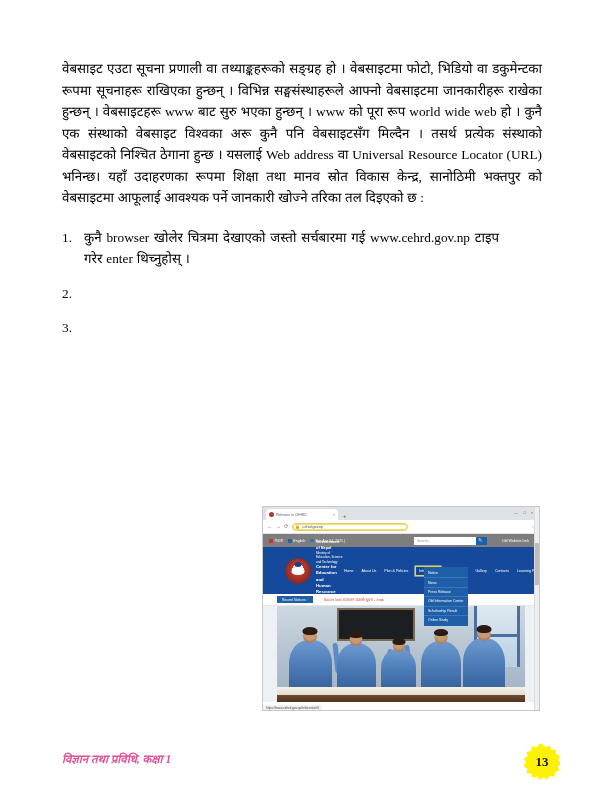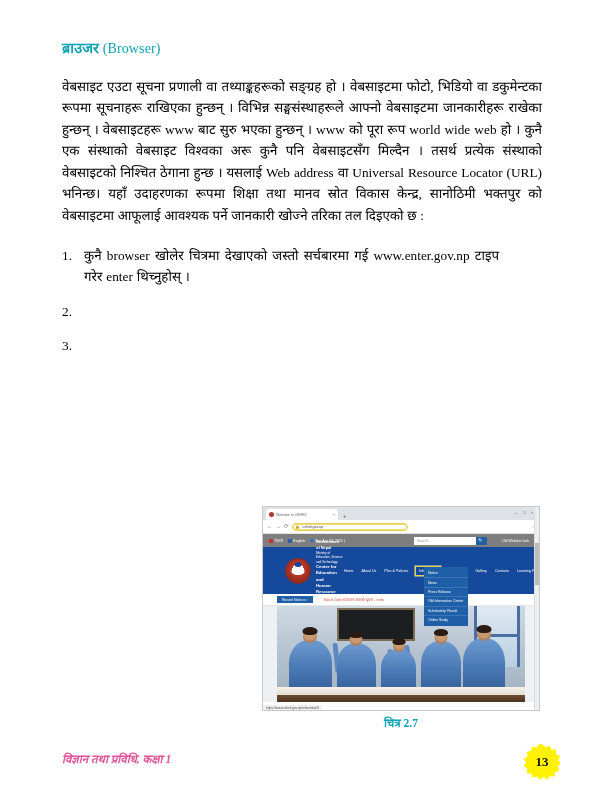--- a/index.html
+++ b/index.html
@@ -518,34 +518,30 @@
     color: #111;
     font-family: "Liberation Serif", serif;
   }
 </style>
 </head>
 <body>
 
 <div class="page">
 
   <div class="blk">
-    <h2 class="sec-head">
-      <span>ब्राउजर</span>
-      <span class="en">(Browser)</span>
-    </h2>
   </div>
 
   <div class="blk">
     <p class="body">वेबसाइट एउटा सूचना प्रणाली वा तथ्याङ्कहरूको सङ्ग्रह हो । वेबसाइटमा फोटो, भिडियो वा डकुमेन्टका रूपमा सूचनाहरू राखिएका हुन्छन् । विभिन्न सङ्घसंस्थाहरूले आफ्नो वेबसाइटमा जानकारीहरू राखेका हुन्छन् । वेबसाइटहरू www बाट सुरु भएका हुन्छन् । www को पूरा रूप world wide web हो । कुनै एक संस्थाको वेबसाइट विश्वका अरू कुनै पनि वेबसाइटसँग मिल्दैन । तसर्थ प्रत्येक संस्थाको वेबसाइटको निश्चित ठेगाना हुन्छ । यसलाई Web address वा Universal Resource Locator (URL) भनिन्छ। यहाँ उदाहरणका रूपमा शिक्षा तथा मानव स्रोत विकास केन्द्र, सानोठिमी भक्तपुर को वेबसाइटमा आफूलाई आवश्यक पर्ने जानकारी खोज्ने तरिका तल दिइएको छ :</p>
   </div>
 
   <ol class="steps">
     <li class="step step-full">
       <span class="step-num">1.</span>
-      <span class="step-txt">कुनै browser खोलेर चित्रमा देखाएको जस्तो सर्चबारमा गई www.enter.gov.np टाइप गरेर enter थिच्नुहोस् ।</span>
+      <span class="step-txt">कुनै browser खोलेर चित्रमा देखाएको जस्तो सर्चबारमा गई www.cehrd.gov.np टाइप गरेर enter थिच्नुहोस् ।</span>
     </li>
     <li class="step step-narrow">
       <span class="step-num">2.</span>
     </li>
     <li class="step step-narrow">
       <span class="step-num">3.</span>
     </li>
   </ol>
 </div>
 
@@ -654,21 +650,20 @@
       </div>
     </div>
 
     <div class="s-scrollbar">
       <div class="s-scrollthumb"></div>
     </div>
     <div class="s-statusbar">https://www.cehrd.gov.np/infocenter/0</div>
 
   </div>
 
-  <div class="fig-caption">चित्र 2.7</div>
 </div>
 
 <div class="s-dropdown">
   <div class="s-dropitem">Notice</div>
   <div class="s-dropitem">News</div>
   <div class="s-dropitem">Press Release</div>
   <div class="s-dropitem">Old Information Center</div>
   <div class="s-dropitem">Scholarship Result</div>
   <div class="s-dropitem">Online Study</div>
 </div>

